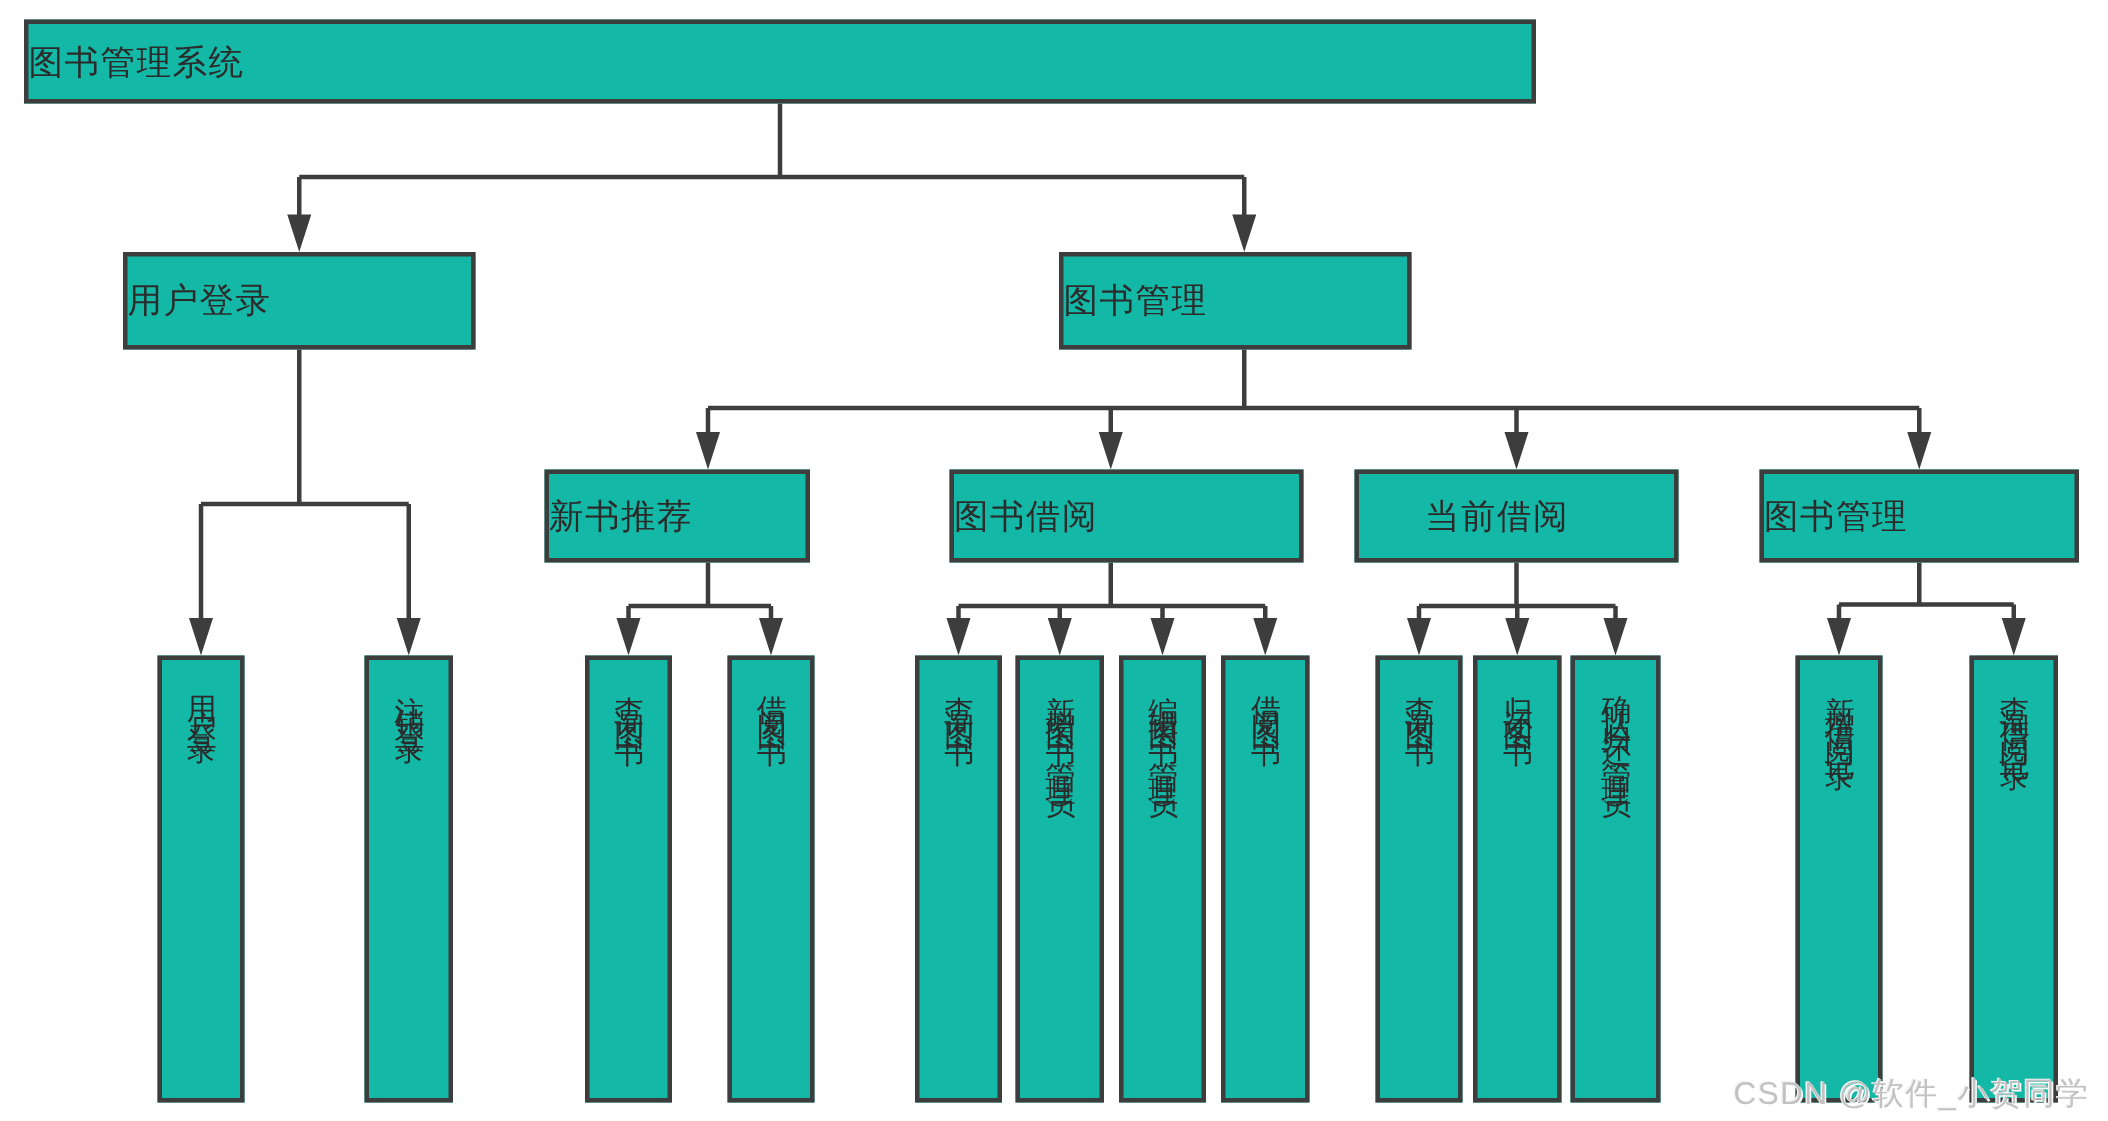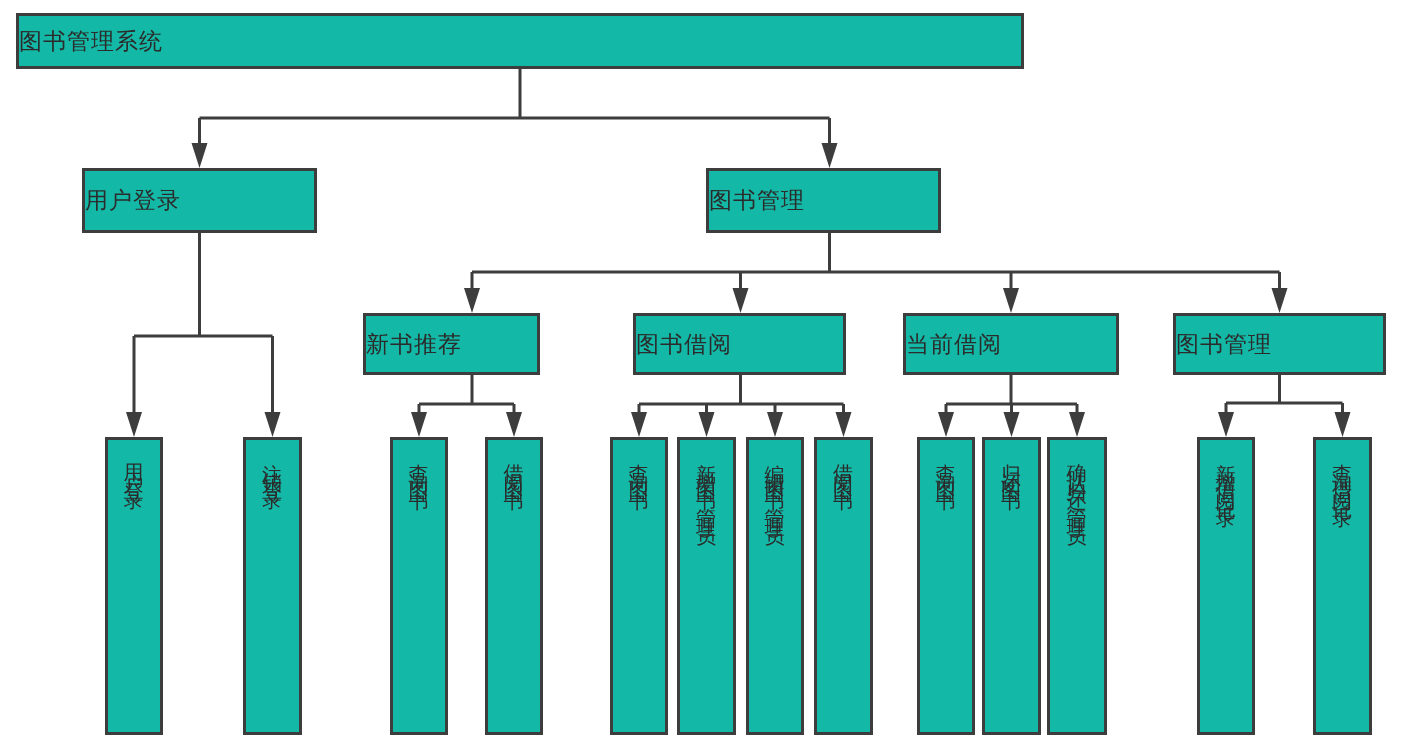--- a/index.html
+++ b/index.html
@@ -71,24 +71,24 @@
       </div>
       <div class="node horizontal" style="left: 82px; top: 168px; width: 235px; height: 65px; border-color: rgb(61, 61, 61); color: rgb(43, 43, 43);">
         <span>用户登录</span>
       </div>
       <div class="node horizontal" style="left: 706px; top: 168px; width: 235px; height: 65px; border-color: rgb(61, 61, 61); color: rgb(43, 43, 43);">
         <span>图书管理</span>
       </div>
       <div class="node horizontal" style="left: 363px; top: 313px; width: 177px; height: 62px; border-color: rgb(61, 61, 61); color: rgb(43, 43, 43);">
         <span>新书推荐</span>
       </div>
-      <div class="node horizontal" style="left: 633px; top: 313px; width: 213px; height: 62px; border-color: rgb(61, 61, 61); color: rgb(43, 43, 43); font-family: Liberation Mono, monospace;">
+      <div class="node horizontal" style="left: 633px; top: 313px; width: 236px; height: 62px; border-color: rgb(61, 61, 61); color: rgb(43, 43, 43); font-family: Liberation Mono, monospace;">
         <span>图书借阅</span>
       </div>
-      <div class="node horizontal" style="left: 903px; top: 313px; width: 216px; height: 62px; border-color: rgb(61, 61, 61); color: rgb(43, 43, 43);">
+      <div class="node horizontal" style="left: 903px; top: 313px; width: 216px; height: 62px; border-color: rgb(61, 61, 61); color: rgb(43, 43, 43); padding-left: 44px;">
         <span>当前借阅</span>
       </div>
       <div class="node horizontal" style="left: 1173px; top: 313px; width: 213px; height: 62px; border-color: rgb(61, 61, 61); color: rgb(43, 43, 43);">
         <span>图书管理</span>
       </div>
       <div class="node vertical" style="left: 105px; top: 437px; width: 58px; height: 298px; border-color: rgb(61, 61, 61); color: rgb(43, 43, 43);">
         <span>用户登录</span>
       </div>
       <div class="node vertical" style="left: 243px; top: 437px; width: 59px; height: 298px; border-color: rgb(61, 61, 61); color: rgb(43, 43, 43);">
         <span>注销登录</span>
@@ -120,13 +120,14 @@
       <div class="node vertical" style="left: 1047px; top: 437px; width: 60px; height: 298px; border-color: rgb(61, 61, 61); color: rgb(43, 43, 43);">
         <span>确认归还（管理员）</span>
       </div>
       <div class="node vertical" style="left: 1197px; top: 437px; width: 58px; height: 298px; border-color: rgb(61, 61, 61); color: rgb(43, 43, 43);">
         <span>新增借阅记录</span>
       </div>
       <div class="node vertical" style="left: 1313px; top: 437px; width: 59px; height: 298px; border-color: rgb(61, 61, 61); color: rgb(43, 43, 43);">
         <span>查询借阅记录</span>
       </div>
     </div>
+  <div class="watermark">CSDN @软件_小贺同学</div>
 </div>
 
 </body></html>

